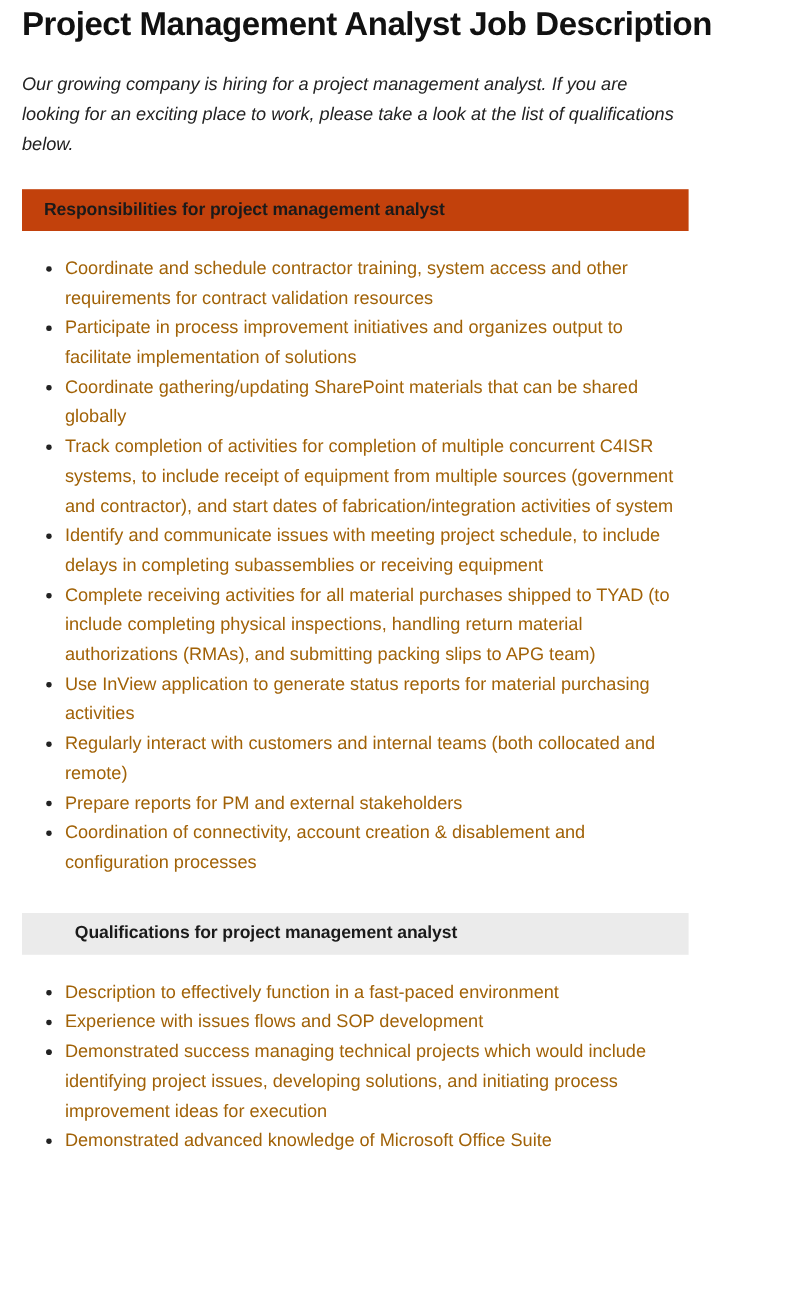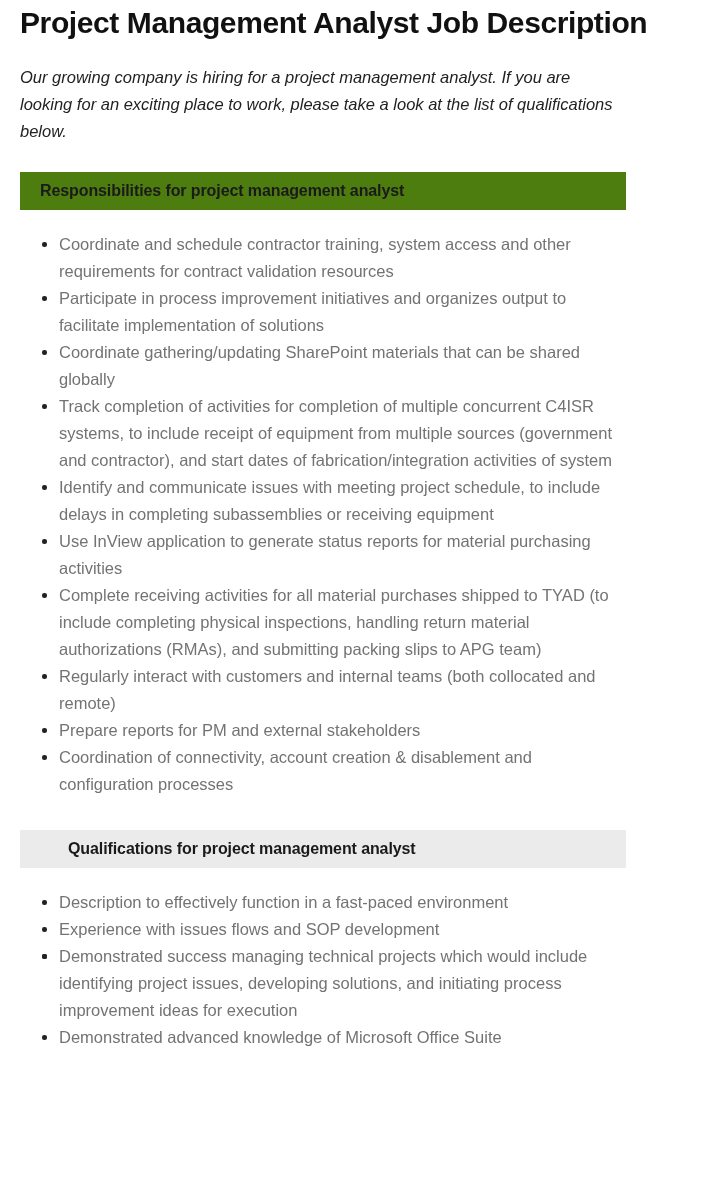--- a/index.html
+++ b/index.html
@@ -60,21 +60,21 @@
   }
   ul.bullets {
     list-style: none;
     margin: 0;
     padding: 21px 20px 0 0;
   }
   ul.bullets li {
     position: relative;
     font-size: 16.5px;
     line-height: 27px;
-    color: #737373;
+    color: #a16207;
     padding: 0 8px 0 59px;
     margin: 0;
   }
   ul.bullets li .bullet-dot {
     position: absolute;
     left: 42px;
     top: 11px;
     width: 4.5px;
     height: 4.5px;
     border-radius: 50%;
@@ -93,31 +93,31 @@
 </head>
 <body style="background: rgb(255, 255, 255);">
 
 <div class="page">
 
   <h1 class="page-title">Project Management Analyst Job Description</h1>
 
   <p class="intro">Our growing company is hiring for a project management analyst. If you are looking for an exciting place to work, please take a look at the list of qualifications below.</p>
 
   <div class="section responsibilities">
-    <div class="section-header" style="background: #4d7c0f;">
+    <div class="section-header" style="background: #c2410c;">
       <span class="section-header-title">Responsibilities for project management analyst</span>
     </div>
     <ul class="bullets" id="list-responsibilities">
         <li><span class="bullet-dot"></span><span>Coordinate and schedule contractor training, system access and other requirements for contract validation resources</span></li>
         <li><span class="bullet-dot"></span><span>Participate in process improvement initiatives and organizes output to facilitate implementation of solutions</span></li>
         <li><span class="bullet-dot"></span><span>Coordinate gathering/updating SharePoint materials that can be shared globally</span></li>
         <li><span class="bullet-dot"></span><span>Track completion of activities for completion of multiple concurrent C4ISR systems, to include receipt of equipment from multiple sources (government and contractor), and start dates of fabrication/integration activities of system</span></li>
         <li><span class="bullet-dot"></span><span>Identify and communicate issues with meeting project schedule, to include delays in completing subassemblies or receiving equipment</span></li>
+        <li><span class="bullet-dot"></span><span>Complete receiving activities for all material purchases shipped to TYAD (to include completing physical inspections, handling return material authorizations (RMAs), and submitting packing slips to APG team)</span></li>
         <li><span class="bullet-dot"></span><span>Use InView application to generate status reports for material purchasing activities</span></li>
-        <li><span class="bullet-dot"></span><span>Complete receiving activities for all material purchases shipped to TYAD (to include completing physical inspections, handling return material authorizations (RMAs), and submitting packing slips to APG team)</span></li>
         <li><span class="bullet-dot"></span><span>Regularly interact with customers and internal teams (both collocated and remote)</span></li>
         <li><span class="bullet-dot"></span><span>Prepare reports for PM and external stakeholders</span></li>
         <li><span class="bullet-dot"></span><span>Coordination of connectivity, account creation &amp; disablement and configuration processes</span></li>
       </ul>
   </div>
 
   <div class="section qualifications">
     <div class="section-header" style="background: rgb(235, 235, 235); padding-left: 48px;">
       <span class="section-header-title">Qualifications for project management analyst</span>
     </div>

